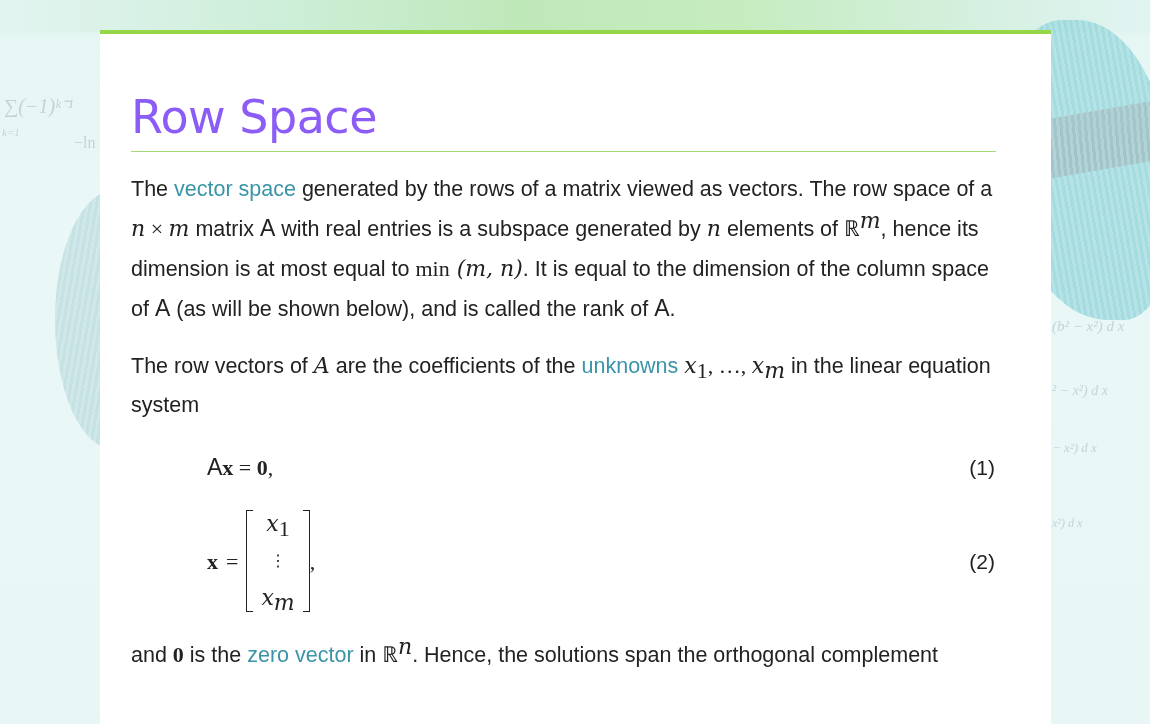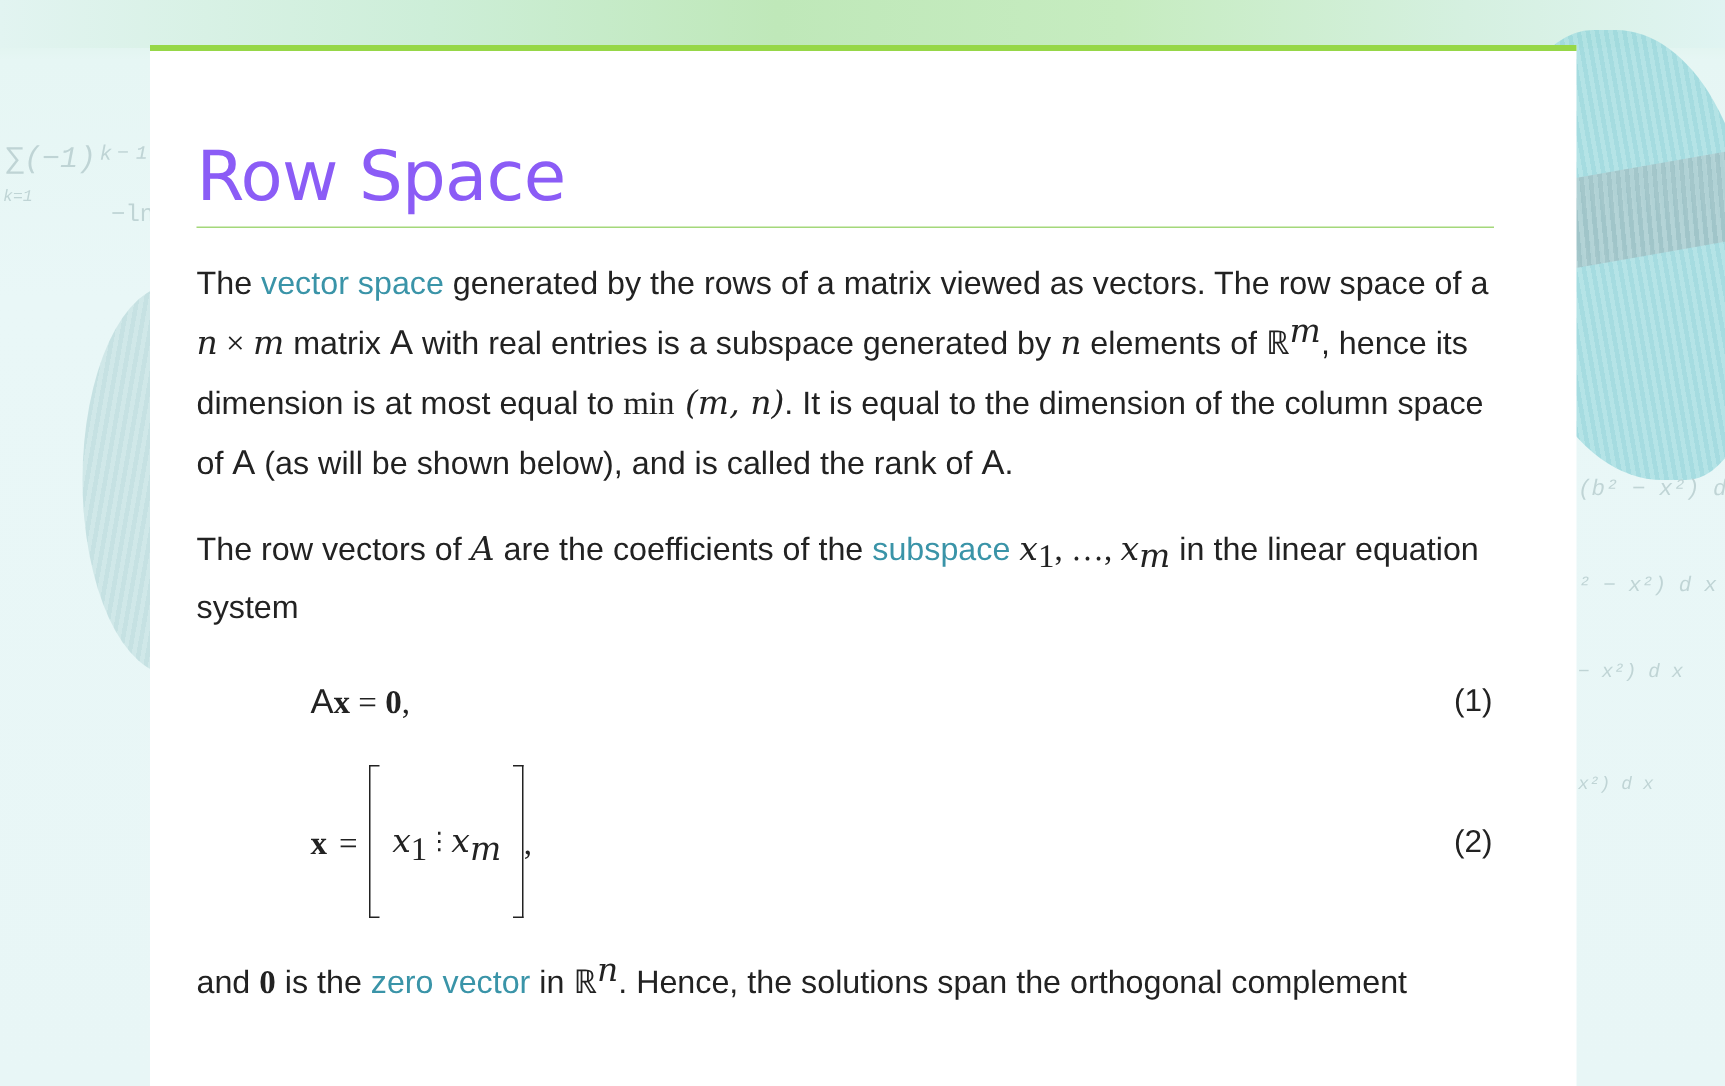--- a/index.html
+++ b/index.html
@@ -7,21 +7,21 @@
     width: 1150px; height: 724px; overflow: hidden; position: relative;
     background: linear-gradient(180deg, #d6f0e4 0px, #e6f6f4 40px, #e9f7f7 200px, #e8f6f6 724px);
     font-family: "DejaVu Sans", "Liberation Sans", sans-serif;
   }
   
   .top-banner {
     position: absolute; left: 0; top: 0; width: 1150px; height: 32px;
     background: linear-gradient(90deg, #e2f4f1 0%, #cdeed8 25%, #bfe8b9 45%, #c6ecc0 65%, #d5f0e0 85%, #e0f4f2 100%);
   }
   .bg-formula {
-    position: absolute; color: #b9cfd0; font-family: Liberation Mono, monospace; font-style: italic;
+    position: absolute; color: #b9cfd0; font-family: Liberation Serif, serif; font-style: italic;
     white-space: nowrap; opacity: 0.85;
   }
   .bg-shape-left {
     position: absolute; left: 55px; top: 190px; width: 120px; height: 260px;
     border-radius: 50% 10% 10% 50%;
     background: repeating-linear-gradient(100deg, #b7d8da 0px, #b7d8da 3px, #c5e1e2 3px, #c5e1e2 6px);
     opacity: 0.7;
   }
   .bg-shape-right {
     position: absolute; left: 1000px; top: 20px; width: 170px; height: 300px;
@@ -74,21 +74,21 @@
   .eq-body { margin-left: 76px; font-size: 24px; text-align: center; }
   .eq-num { position: absolute; right: 6px; font-size: 21px; font-family: "Liberation Sans", sans-serif; }
   .matrix-row { position: relative; height: 112px; display: flex; align-items: center; margin-top: 8px; margin-bottom: 18px; }
   .matrix-wrap { margin-left: 76px; display: flex; align-items: center; }
   .bracket {
     width: 6px; height: 100px; border: 1.5px solid #222;
   }
   .bracket.l { border-right: none; }
   .bracket.r { border-left: none; }
   .matrix-col {
-    display: flex; flex-direction: row; align-items: center; justify-content: space-between;
+    display: flex; flex-direction: column; align-items: center; justify-content: space-between;
     height: 100px; padding: 0 8px; line-height: 26px;
   }
   .vdots { font-family: "DejaVu Serif", serif; font-size: 16px; line-height: 16px; }
   sup, sub { font-size: 15px; line-height: 0; }
 </style>
 </head>
 <body>
 
 <div class="top-banner"></div>
 <div class="bg-shape-left"></div>
@@ -106,21 +106,21 @@
 <div class="bg-formula" style="left:1052px; top:516px; font-size:12px;">x²)  d x</div>
 
 <div class="card">
 
   <h1 class="page-title">Row Space</h1>
   <div class="title-rule"></div>
 
   <div class="content">
     <p><span>The </span><a class="link" href="#">vector space</a><span> generated by the rows of a matrix viewed as vectors. The row space of a </span><span class="m">n</span><span class="mr"> × </span><span class="m">m</span><span> matrix </span><span class="sans-A">A</span><span> with real entries is a subspace generated by </span><span class="m">n</span><span> elements of </span><span class="mr">ℝ</span><sup class="m">m</sup><span>, hence its dimension is at most equal to </span><span class="mr">min</span><span class="m"> (m, n)</span><span>. It is equal to the dimension of the column space of </span><span class="sans-A">A</span><span> (as will be shown below), and is called the rank of </span><span class="sans-A">A</span><span>.</span></p>
 
-    <p style="margin-bottom:0;"><span>The row vectors of </span><span class="m">A</span><span> are the coefficients of the </span><a class="link" href="#">subspace</a> <span class="m">x</span><sub class="mr">1</sub><span class="mr">, …, </span><span class="m">x</span><sub class="m">m</sub><span> in the linear equation system</span></p>
+    <p style="margin-bottom:0;"><span>The row vectors of </span><span class="m">A</span><span> are the coefficients of the </span><a class="link" href="#">unknowns</a> <span class="m">x</span><sub class="mr">1</sub><span class="mr">, …, </span><span class="m">x</span><sub class="m">m</sub><span> in the linear equation system</span></p>
 
     <div class="eq-row" style="margin-top:12px;">
       <span class="eq-body"><span class="sans-A">A</span><span class="mb">x</span><span class="mr"> = </span><span class="mb">0</span><span class="mr">,</span></span>
       <span class="eq-num">(1)</span>
     </div>
 
 
     <div class="matrix-row">
       <div class="matrix-wrap">
         <span class="mb">x</span>

